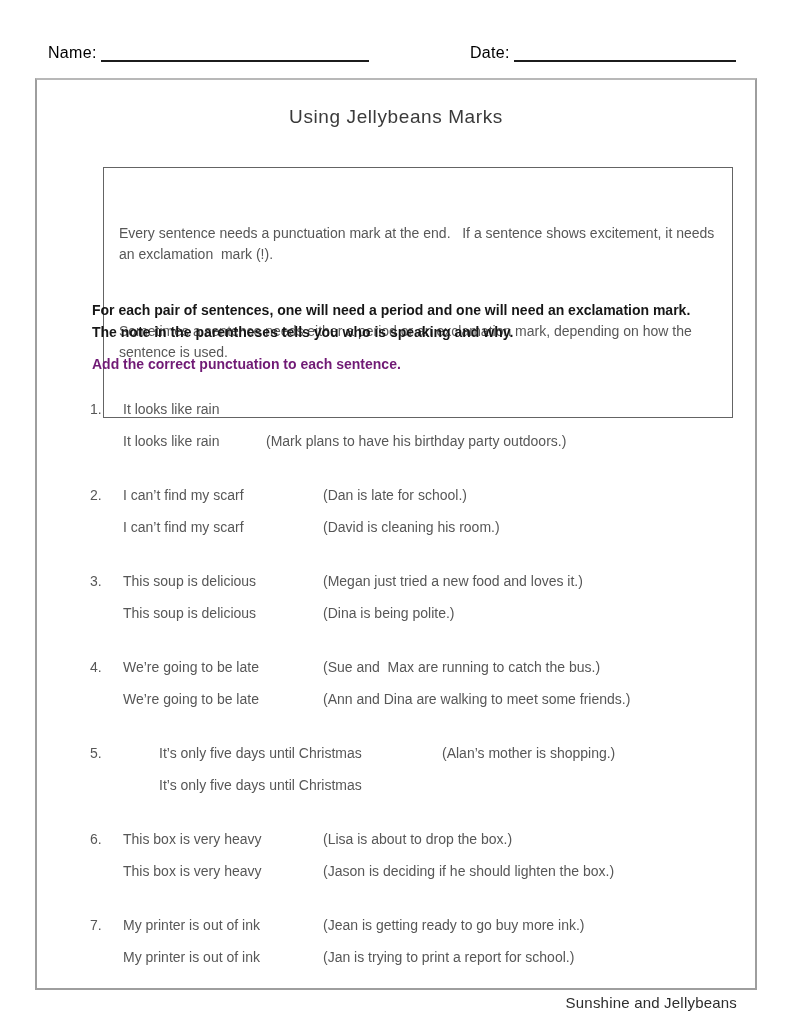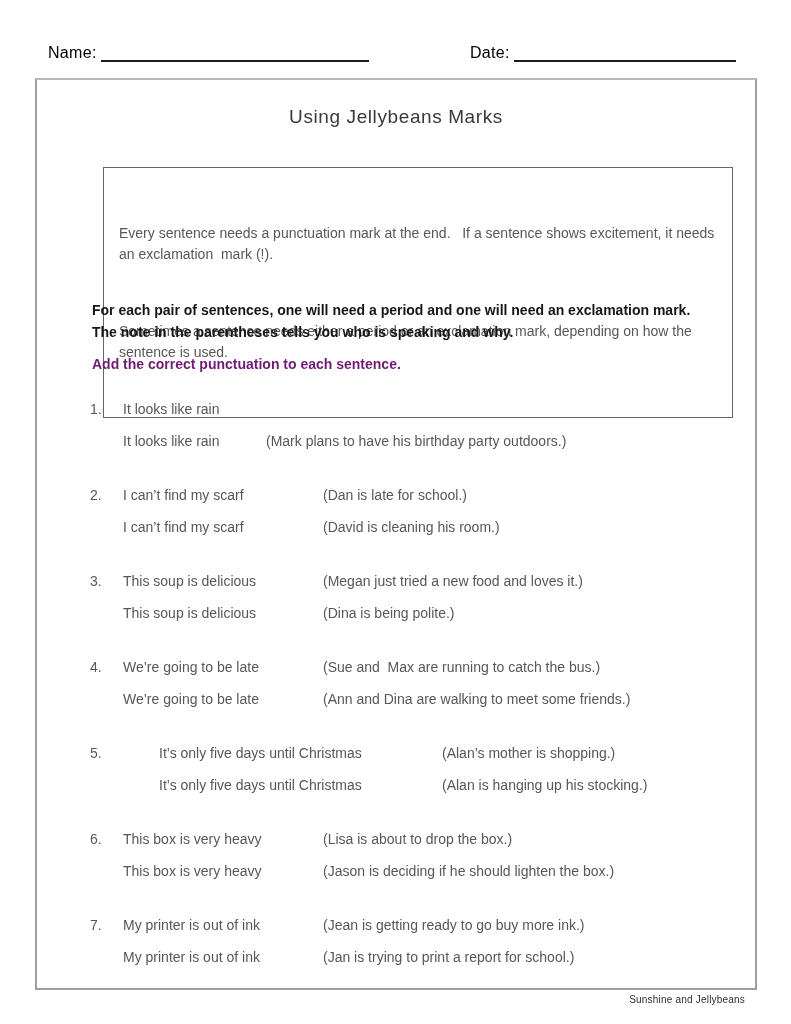--- a/index.html
+++ b/index.html
@@ -53,22 +53,22 @@
   .item { margin-bottom: 22px; }
   .row { display: flex; align-items: flex-start; height: 32px; font-size: 14px; color: #575757; }
   .num { width: 33px; flex: 0 0 33px; }
   .sent { flex: 0 0 auto; }
   .w143 { width: 143px; }
   .w200 { width: 200px; }
   .w283 { width: 283px; margin-left: 36px; }
   .note { flex: 1 1 auto; white-space: pre-wrap; }
 
   .footer-credit {
-    position: absolute; right: 46px; top: 994px;
-    font-size: 10px; color: #2d2d2d; letter-spacing: 0.2px;
+    position: absolute; right: 54px; top: 994px;
+    font-size: 15px; color: #2d2d2d; letter-spacing: 0.2px;
   }
 </style>
 </head>
 <body>
 
 <div class="page">
 
   <div class="field-group name-group">
     <span class="label">Name:</span><span class="blank-line"></span>
   </div>
@@ -143,21 +143,20 @@
 
       <div class="item">
         <div class="row">
           <span class="num">5.</span>
           <span class="sent w283">It’s only five days until Christmas</span>
           <span class="note">(Alan’s mother is shopping.)</span>
         </div>
         <div class="row">
           <span class="num"></span>
           <span class="sent w283">It’s only five days until Christmas</span>
-          <span class="note">(Alan is hanging up his stocking.)</span>
         </div>
       </div>
 
       <div class="item">
         <div class="row">
           <span class="num">6.</span>
           <span class="sent w200">This box is very heavy</span>
           <span class="note">(Lisa is about to drop the box.)</span>
         </div>
         <div class="row">

